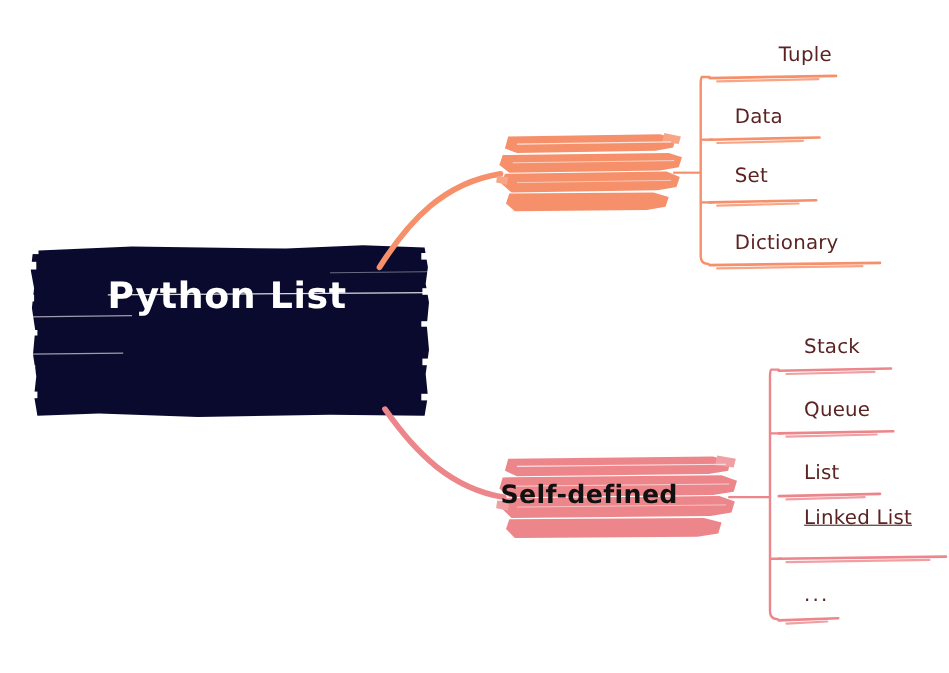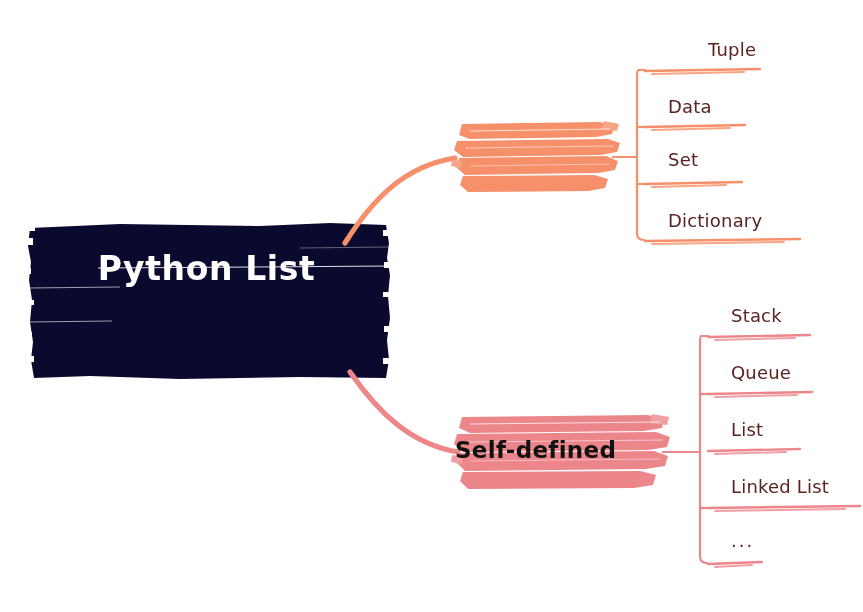--- a/index.html
+++ b/index.html
@@ -216,18 +216,18 @@
     <div class="node-label branch-text" id="selfdefined-text">Self-defined</div>
 
     <div class="node-label leaf-text" style="left:668px; top:39px;margin-left:40px;">Tuple</div>
     <div class="node-label leaf-text" style="left:668px; top:96px;">Data</div>
     <div class="node-label leaf-text" style="left:668px; top:149px;">Set</div>
     <div class="node-label leaf-text" style="left:668px; top:210px;">Dictionary</div>
 
     <div class="node-label leaf-text" style="left:731px; top:305px;">Stack</div>
     <div class="node-label leaf-text" style="left:731px; top:362px;text-align:center;">Queue</div>
     <div class="node-label leaf-text" style="left:731px; top:419px;">List</div>
-    <div class="node-label leaf-text" style="left:731px; top:476px;">Linked List</div>
+    <div class="node-label leaf-text" style="left:731px; top:460px;text-decoration:underline;">Linked List</div>
     <div class="node-label leaf-text leaf-dots" style="left:731px; top:530px;">...</div>
 
   </div>
 
 </div>
 
 </body></html>

